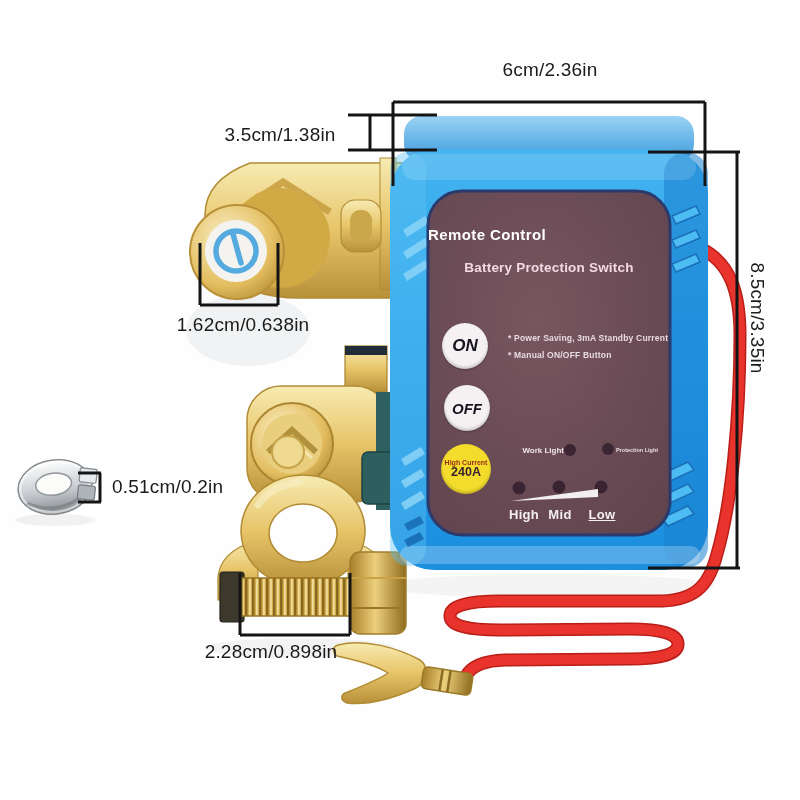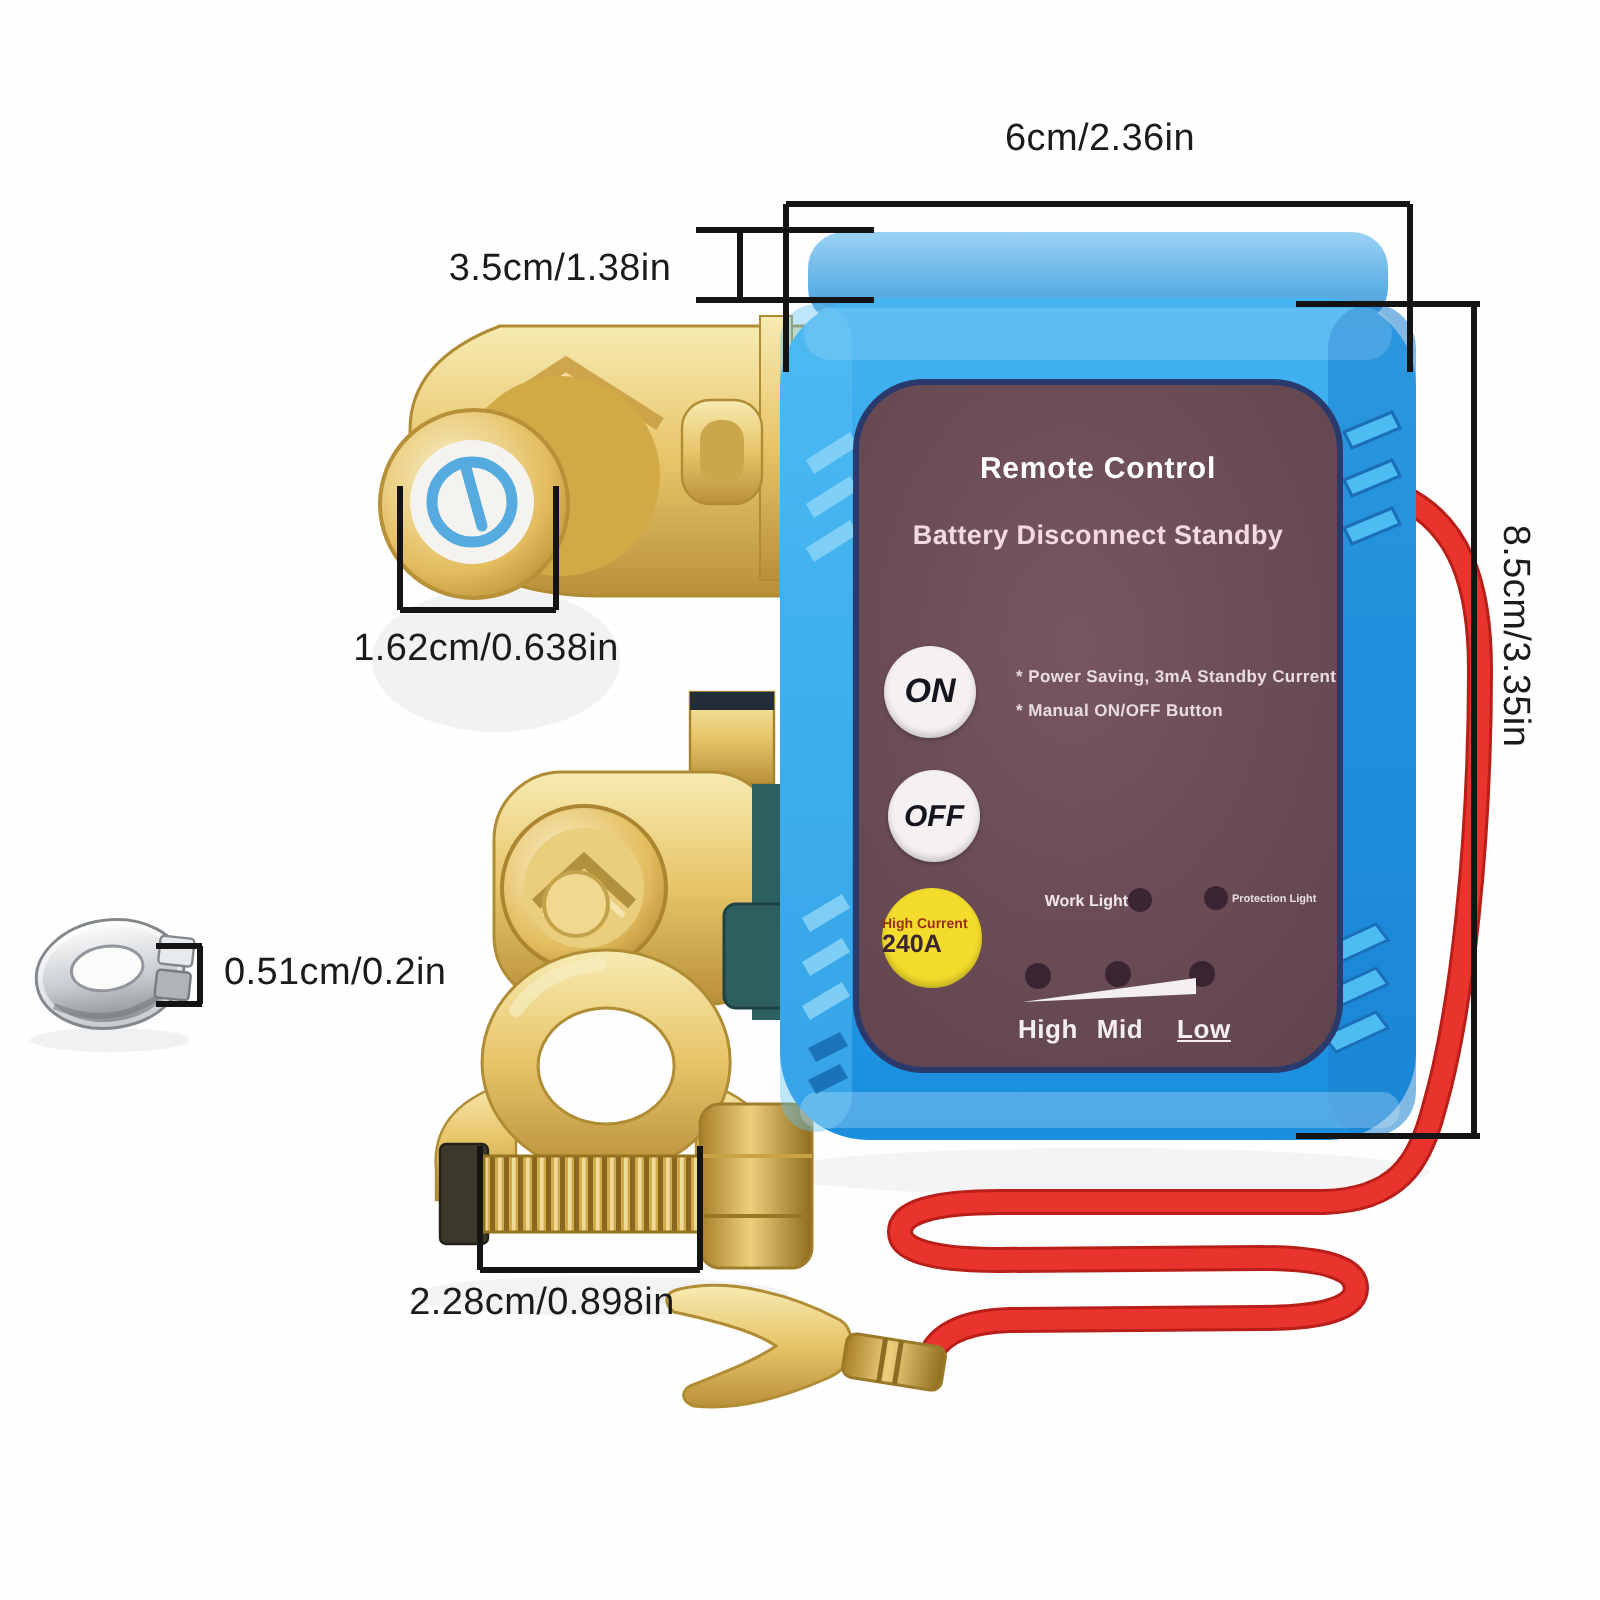--- a/index.html
+++ b/index.html
@@ -1,32 +1,32 @@
 <!DOCTYPE html>
 <html><head>
 <meta charset="utf-8">
 <style>
   html,body{margin:0;padding:0;background:#ffffff;}
   #stage{position:relative;width:800px;height:800px;background:#fefefe;overflow:hidden;
          font-family:"Liberation Sans",sans-serif;}
   #scene{position:absolute;left:0;top:0;}
   .dim{position:absolute;font-size:19px;color:#1b1b1b;letter-spacing:.2px;white-space:nowrap;}
   .rot{transform-origin:0 0;transform:rotate(90deg);height:22px;}
-  .p-title{position:absolute;left:428px;top:226px;width:242px;text-align:center;
+  .p-title{position:absolute;left:428px;top:226px;width:242px;text-align:left;
            font-size:15px;font-weight:bold;color:#ffffff;letter-spacing:.4px;}
   .p-sub{position:absolute;left:428px;top:260px;width:242px;text-align:center;
          font-size:13.5px;font-weight:bold;color:#f2d9e4;letter-spacing:.2px;}
   .circle-btn{position:absolute;width:46px;height:46px;border-radius:50%;background:#f5f1f3;
               display:flex;align-items:center;justify-content:center;color:#15151f;font-weight:bold;
               box-shadow:inset 0 -2px 3px rgba(0,0,0,.18), 0 1px 2px rgba(0,0,0,.25);font-style:italic;}
   .features{position:absolute;left:508px;top:330px;width:160px;}
   .features div{font-size:8.5px;line-height:17.3px;font-weight:bold;color:#e8dbe1;
                 letter-spacing:.2px;white-space:nowrap;}
   .badge{position:absolute;left:441px;top:444px;width:50px;height:50px;border-radius:50%;
-         background:#f3dc2b;display:flex;flex-direction:column;align-items:flex-start;justify-content:center;
+         background:#f3dc2b;display:flex;flex-direction:column;align-items:center;justify-content:center;
          box-shadow:inset 0 -2px 3px rgba(0,0,0,.2);}
   .badge .b1{font-size:7px;font-weight:bold;color:#993018;white-space:nowrap;}
   .badge .b2{font-size:12.5px;font-weight:bold;color:#3a2430;line-height:13px;}
   .wl-label{position:absolute;left:510px;top:446px;width:54px;text-align:right;
             font-size:8px;font-weight:bold;color:#efe6ea;}
   .pl-label{position:absolute;left:616px;top:447px;width:48px;text-align:left;
             font-size:5.5px;font-weight:bold;color:#e8dde2;white-space:nowrap;}
   .lvl{position:absolute;top:507px;width:40px;text-align:center;font-size:13px;
        font-weight:bold;color:#f4eef2;letter-spacing:.3px;}
 </style>
@@ -209,21 +209,21 @@
 </svg>
 
 <div class="dim" style="left:480px;top:59px;width:140px;text-align:center;">6cm/2.36in</div>
 <div class="dim" style="left:210px;top:124px;width:140px;text-align:center;">3.5cm/1.38in</div>
 <div class="dim rot" style="left:768px;top:252px;width:132px;text-align:center;">8.5cm/3.35in</div>
 <div class="dim" style="left:173px;top:314px;width:140px;text-align:center;">1.62cm/0.638in</div>
 <div class="dim" style="left:112px;top:476px;width:130px;">0.51cm/0.2in</div>
 <div class="dim" style="left:201px;top:641px;width:140px;text-align:center;">2.28cm/0.898in</div>
 
 <div class="p-title">Remote Control</div>
-<div class="p-sub">Battery Disconnect Standby</div>
+<div class="p-sub">Battery Protection Switch</div>
 
 <div class="circle-btn" style="left:442px;top:323px;font-size:17px;">ON</div>
 <div class="circle-btn" style="left:444px;top:385px;font-size:15px;">OFF</div>
 
 <div class="features">
   <div>* Power Saving, 3mA Standby Current</div>
   <div>* Manual ON/OFF Button</div>
 </div>
 
 <div class="badge">

